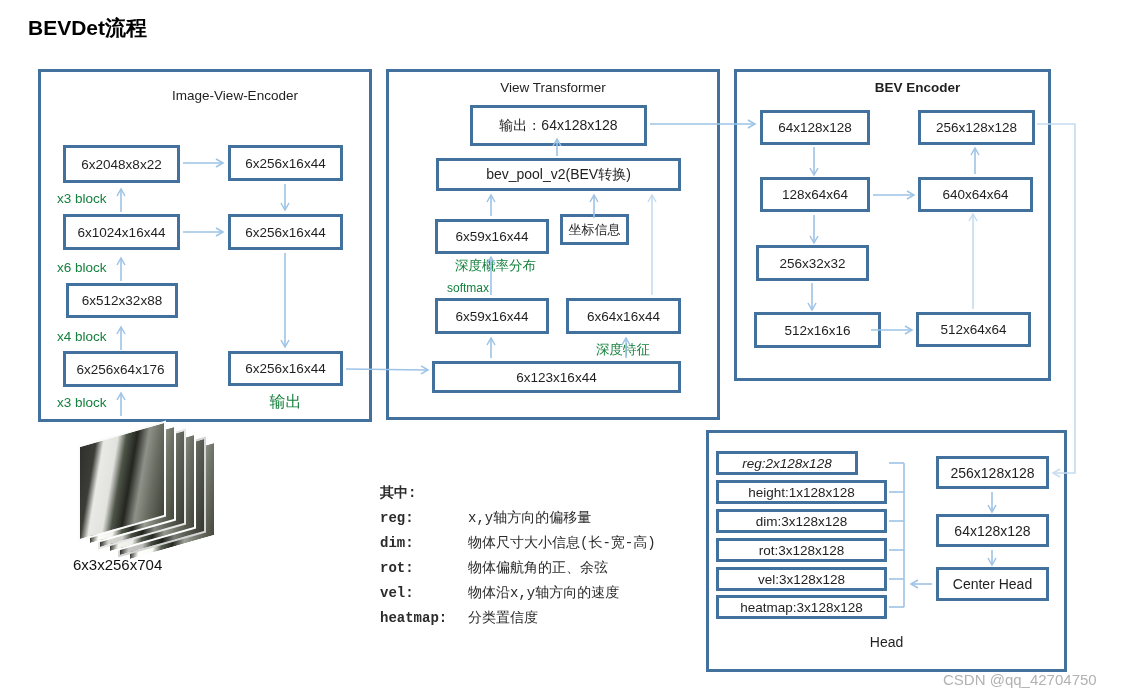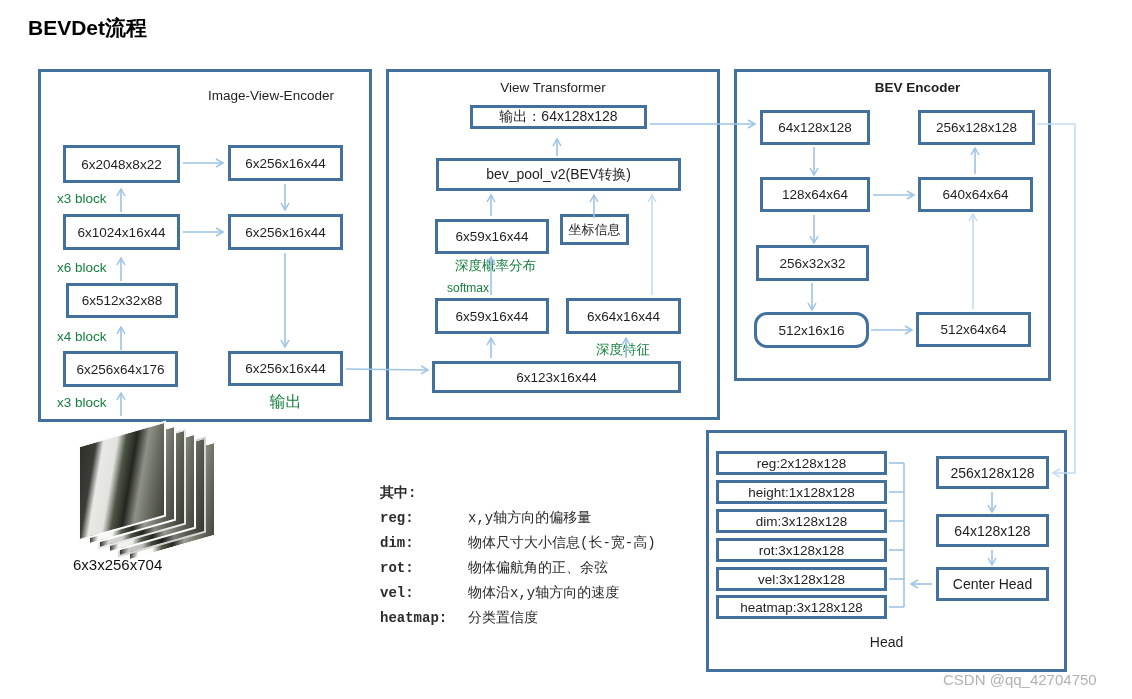--- a/index.html
+++ b/index.html
@@ -32,66 +32,66 @@
   .cam:nth-child(5){filter:brightness(0.85);}
   .cam:nth-child(6){filter:brightness(1.1);}
   .input-lbl{left:73px;top:556px;font-size:15px;color:#111;}
 </style>
 </head>
 <body>
 
 <div class="abs page-title">BEVDet流程</div>
 
 <div class="abs container" style="left:38px;top:69px;width:334px;height:353px;"></div>
-<div class="abs ctitle" style="left:38px;top:88px;width:394px;padding-left:36px;">Image-View-Encoder</div>
+<div class="abs ctitle" style="left:38px;top:88px;width:394px;">Image-View-Encoder</div>
 
 <div class="abs node" style="left:63px;top:145px;width:117px;height:38px;">6x2048x8x22</div>
 <div class="abs node" style="left:63px;top:214px;width:117px;height:36px;">6x1024x16x44</div>
 <div class="abs node" style="left:66px;top:283px;width:112px;height:35px;">6x512x32x88</div>
 <div class="abs node" style="left:63px;top:351px;width:115px;height:36px;">6x256x64x176</div>
 
 <div class="abs lbl" style="left:57px;top:191px;">x3 block</div>
 <div class="abs lbl" style="left:57px;top:260px;">x6 block</div>
 <div class="abs lbl" style="left:57px;top:329px;">x4 block</div>
 <div class="abs lbl" style="left:57px;top:395px;">x3 block</div>
 
 <div class="abs node" style="left:228px;top:145px;width:115px;height:36px;">6x256x16x44</div>
 <div class="abs node" style="left:228px;top:214px;width:115px;height:36px;">6x256x16x44</div>
 <div class="abs node" style="left:228px;top:351px;width:115px;height:35px;">6x256x16x44</div>
 <div class="abs lbl out-lbl" style="left:228px;top:392px;width:115px;">输出</div>
 
 <div class="abs container" style="left:386px;top:69px;width:334px;height:351px;"></div>
 <div class="abs ctitle" style="left:386px;top:80px;width:334px;">View Transformer</div>
 
-<div class="abs node" style="left:470px;top:105px;width:177px;height:24px;font-size:14px;">输出：64x128x128</div>
+<div class="abs node" style="left:470px;top:105px;width:177px;height:41px;font-size:14px;">输出：64x128x128</div>
 <div class="abs node" style="left:436px;top:158px;width:245px;height:33px;font-size:14px;">bev_pool_v2(BEV转换)</div>
 <div class="abs node" style="left:435px;top:219px;width:114px;height:35px;">6x59x16x44</div>
 <div class="abs node" style="left:560px;top:214px;width:69px;height:31px;font-size:13px;">坐标信息</div>
 <div class="abs lbl" style="left:455px;top:257px;">深度概率分布</div>
 <div class="abs lbl" style="left:447px;top:281px;font-size:12px;">softmax</div>
 <div class="abs node" style="left:435px;top:298px;width:114px;height:36px;">6x59x16x44</div>
 <div class="abs node" style="left:566px;top:298px;width:115px;height:36px;">6x64x16x44</div>
 <div class="abs lbl" style="left:596px;top:341px;">深度特征</div>
 <div class="abs node" style="left:432px;top:361px;width:249px;height:32px;">6x123x16x44</div>
 
 <div class="abs container" style="left:734px;top:69px;width:317px;height:312px;"></div>
 <div class="abs ctitle" style="left:734px;top:80px;width:367px;font-weight:bold;">BEV Encoder</div>
 
 <div class="abs node" style="left:760px;top:110px;width:110px;height:35px;">64x128x128</div>
 <div class="abs node" style="left:918px;top:110px;width:117px;height:35px;">256x128x128</div>
 <div class="abs node" style="left:760px;top:177px;width:110px;height:35px;">128x64x64</div>
 <div class="abs node" style="left:918px;top:177px;width:115px;height:35px;">640x64x64</div>
 <div class="abs node" style="left:756px;top:245px;width:113px;height:36px;">256x32x32</div>
-<div class="abs node" style="left:754px;top:312px;width:115px;height:36px;border-radius:13px;">512x16x16</div>
+<div class="abs node" style="left:754px;top:312px;width:127px;height:36px;">512x16x16</div>
 <div class="abs node" style="left:916px;top:312px;width:115px;height:35px;">512x64x64</div>
 
 <div class="abs container" style="left:706px;top:430px;width:361px;height:242px;"></div>
 <div class="abs ctitle" style="left:706px;top:634px;width:361px;font-size:14px;">Head</div>
 
-<div class="abs node" style="left:716px;top:451px;width:171px;height:24px;">reg:2x128x128</div>
+<div class="abs node" style="left:716px;top:451px;width:142px;height:24px;font-style:italic;">reg:2x128x128</div>
 <div class="abs node" style="left:716px;top:480px;width:171px;height:24px;">height:1x128x128</div>
 <div class="abs node" style="left:716px;top:509px;width:171px;height:24px;">dim:3x128x128</div>
 <div class="abs node" style="left:716px;top:538px;width:171px;height:24px;">rot:3x128x128</div>
 <div class="abs node" style="left:716px;top:567px;width:171px;height:24px;">vel:3x128x128</div>
 <div class="abs node" style="left:716px;top:595px;width:171px;height:24px;">heatmap:3x128x128</div>
 
 <div class="abs node" style="left:936px;top:456px;width:113px;height:33px;font-size:14px;">256x128x128</div>
 <div class="abs node" style="left:936px;top:514px;width:113px;height:33px;font-size:14px;">64x128x128</div>
 <div class="abs node" style="left:936px;top:567px;width:113px;height:34px;font-size:14px;">Center Head</div>
 

